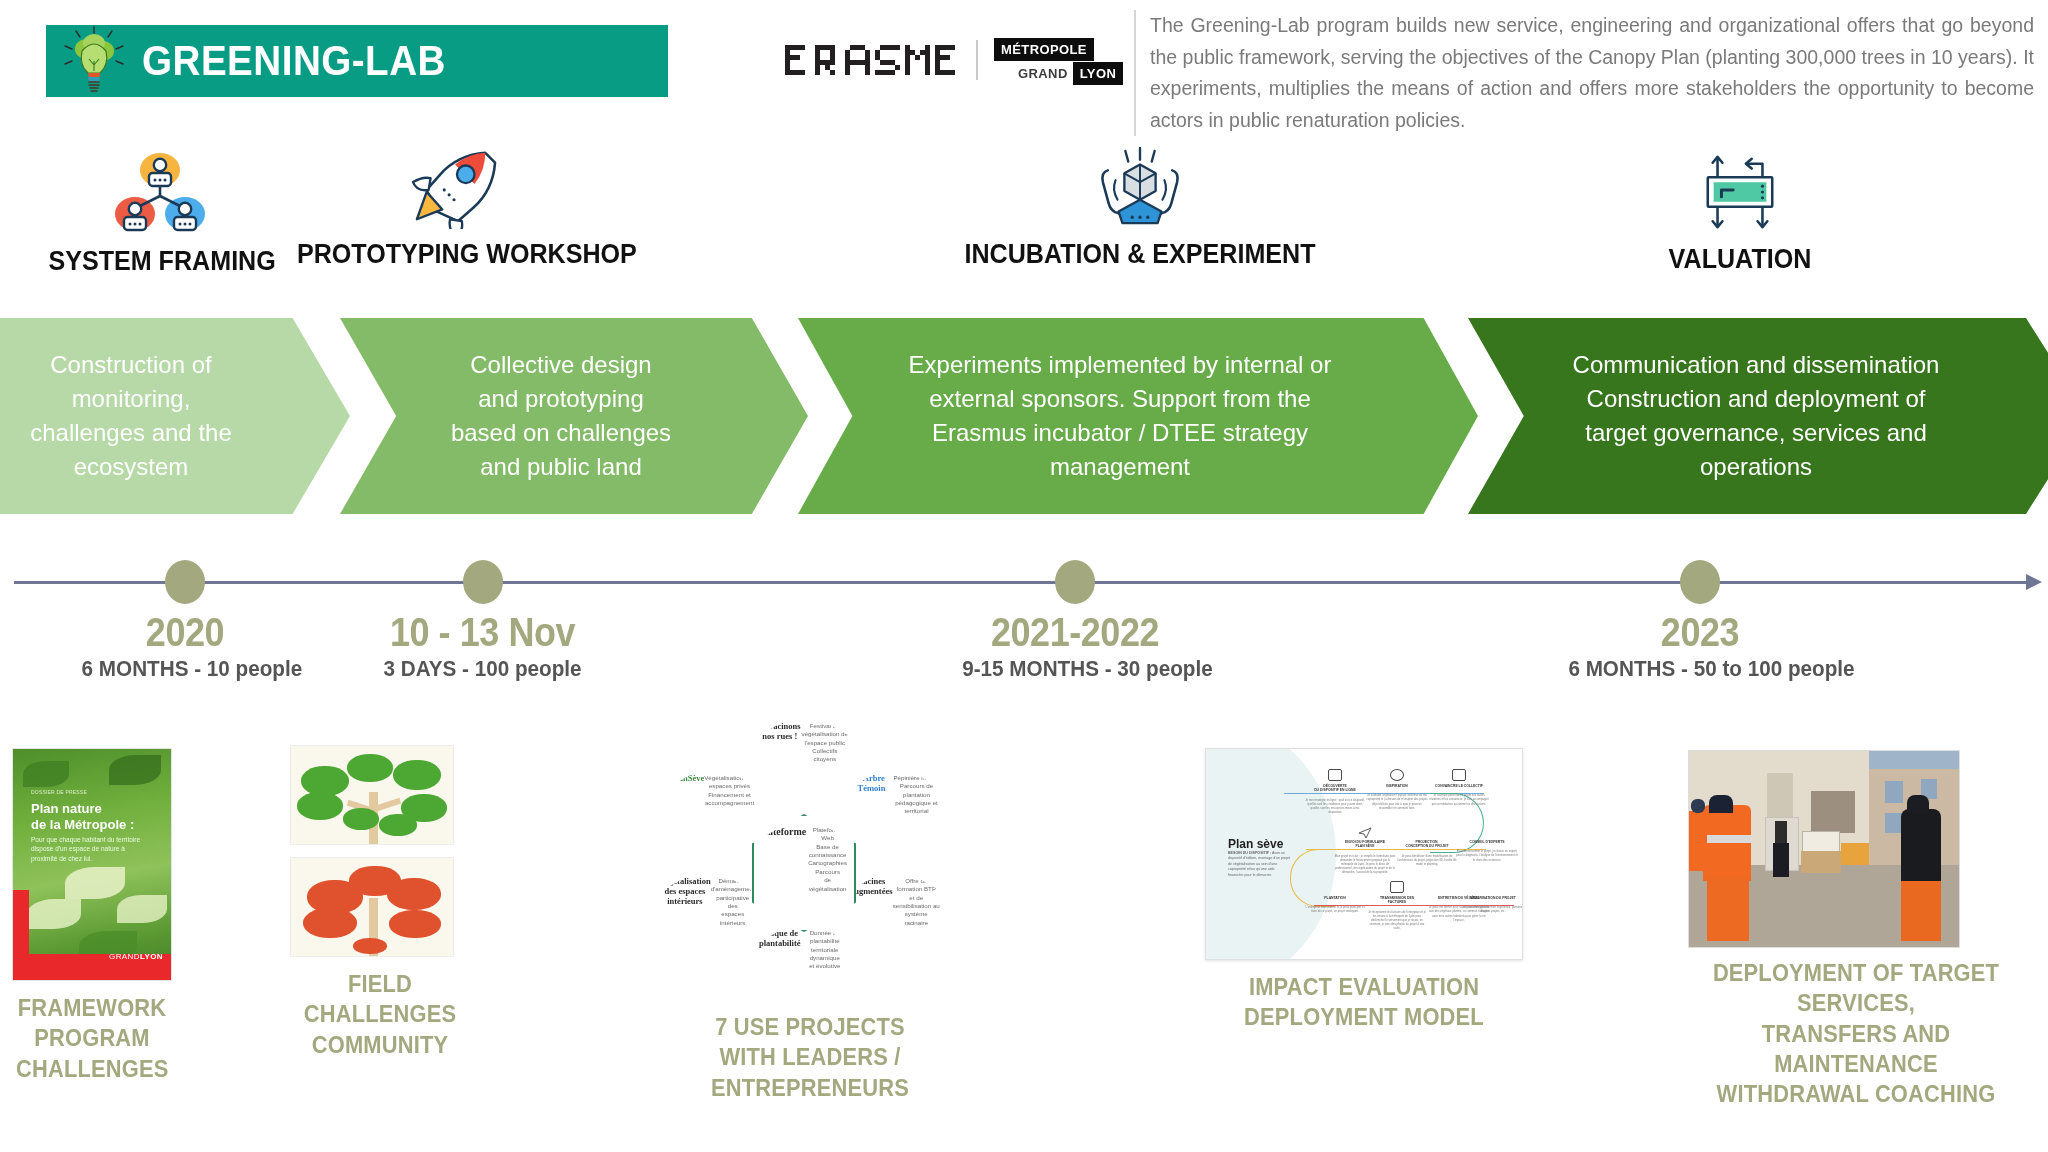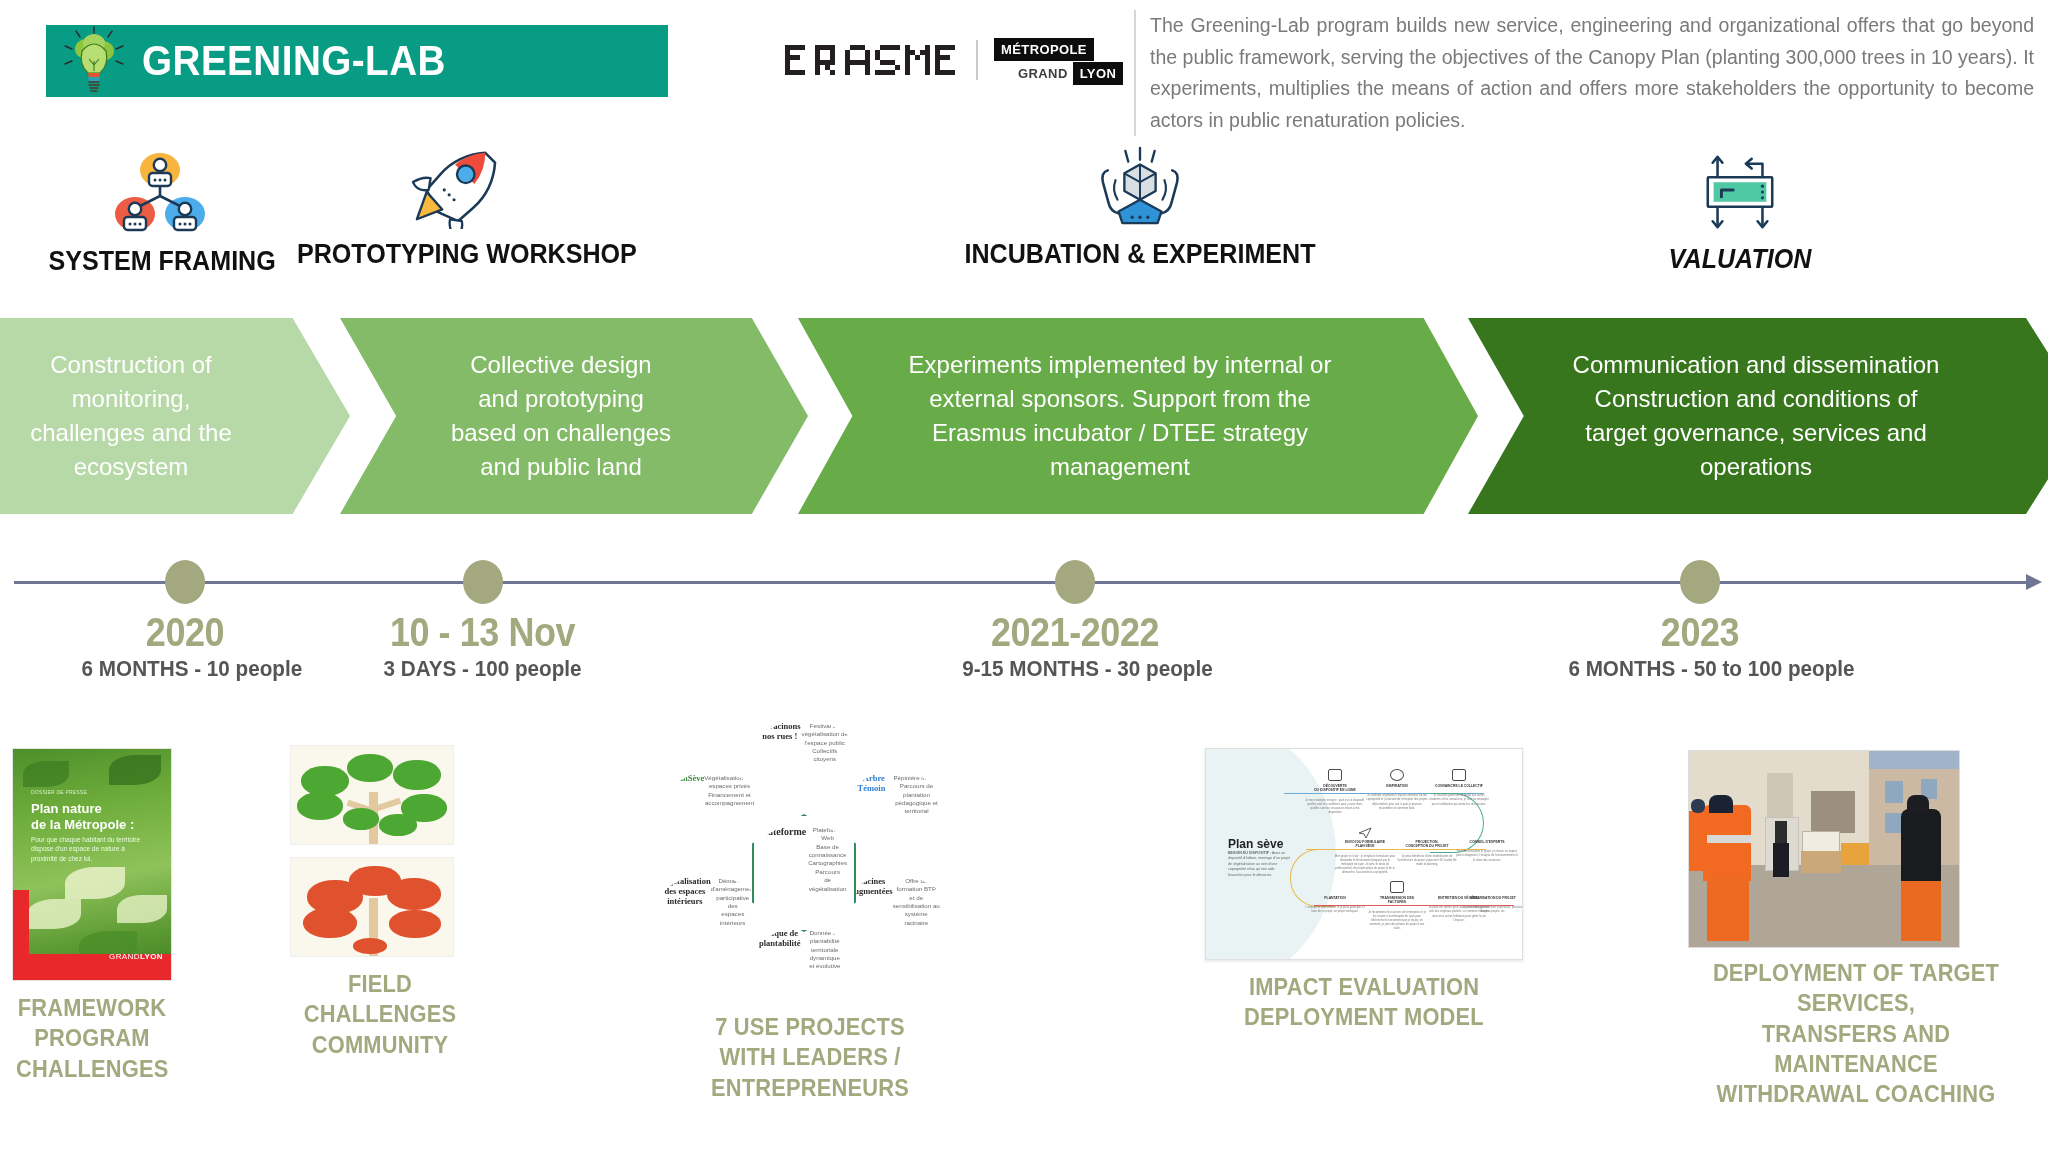--- a/index.html
+++ b/index.html
@@ -493,21 +493,21 @@
       <g fill="#1B3A57">
           <circle cx="47" cy="74" r="1.7"></circle>
           <circle cx="55" cy="74" r="1.7"></circle>
           <circle cx="63" cy="74" r="1.7"></circle>
         </g>
     </svg>
   </div>
   <div class="phase-label">INCUBATION &amp; EXPERIMENT</div>
 </div>
 
-<div class="phase-head" style="left:1590px; top:150px; width:300px;font-style:italic;">
+<div class="phase-head" style="left:1590px; top:150px; width:300px;">
   <div class="phase-icon">
     <svg viewBox="0 0 110 86" width="108" height="84">
       <g stroke="#1B3A57" stroke-width="2.6" fill="none" stroke-linecap="round" stroke-linejoin="round">
         <path d="M32 26 v-18"></path>
           <path d="M27 13 l5 -6 l5 6"></path>
         <path d="M78 26 v-12 h-16"></path>
           <path d="M67 9 l-6 5 l6 5"></path>
         <path d="M32 60 v18"></path>
           <path d="M27 73 l5 6 l5 -6"></path>
         <path d="M78 60 v18"></path>
@@ -537,21 +537,21 @@
     <div class="chev-text" style="max-width:250px; margin-right:26px;">Collective design and prototyping based on challenges and public land</div>
   </div>
 
   <div class="chev" style="left:798px; width:680px; background:#68AB49;
               clip-path: polygon(0% 0%, 92% 0%, 100% 50%, 92% 100%, 0% 100%, 8% 50%);">
     <div class="chev-text" style="max-width:500px; margin-right:36px;">Experiments implemented by internal or external sponsors. Support from the Erasmus incubator / DTEE strategy management</div>
   </div>
 
   <div class="chev" style="left:1468px; width:620px; background:#37761D;
               clip-path: polygon(0% 0%, 90% 0%, 100% 50%, 90% 100%, 0% 100%, 9% 50%);">
-    <div class="chev-text" style="max-width:400px; margin-right:44px;">Communication and dissemination Construction and conditions of target governance, services and operations</div>
+    <div class="chev-text" style="max-width:400px; margin-right:44px;">Communication and dissemination Construction and deployment of target governance, services and operations</div>
   </div>
 </div>
 
 <div id="timeline">
   <div id="timeline-axis"></div>
   <div id="timeline-arrow"></div>
 
   <div class="tl-node" style="left:75px; width:220px;">
     <div class="tl-dot"></div>
     <div class="tl-date">2020</div>

